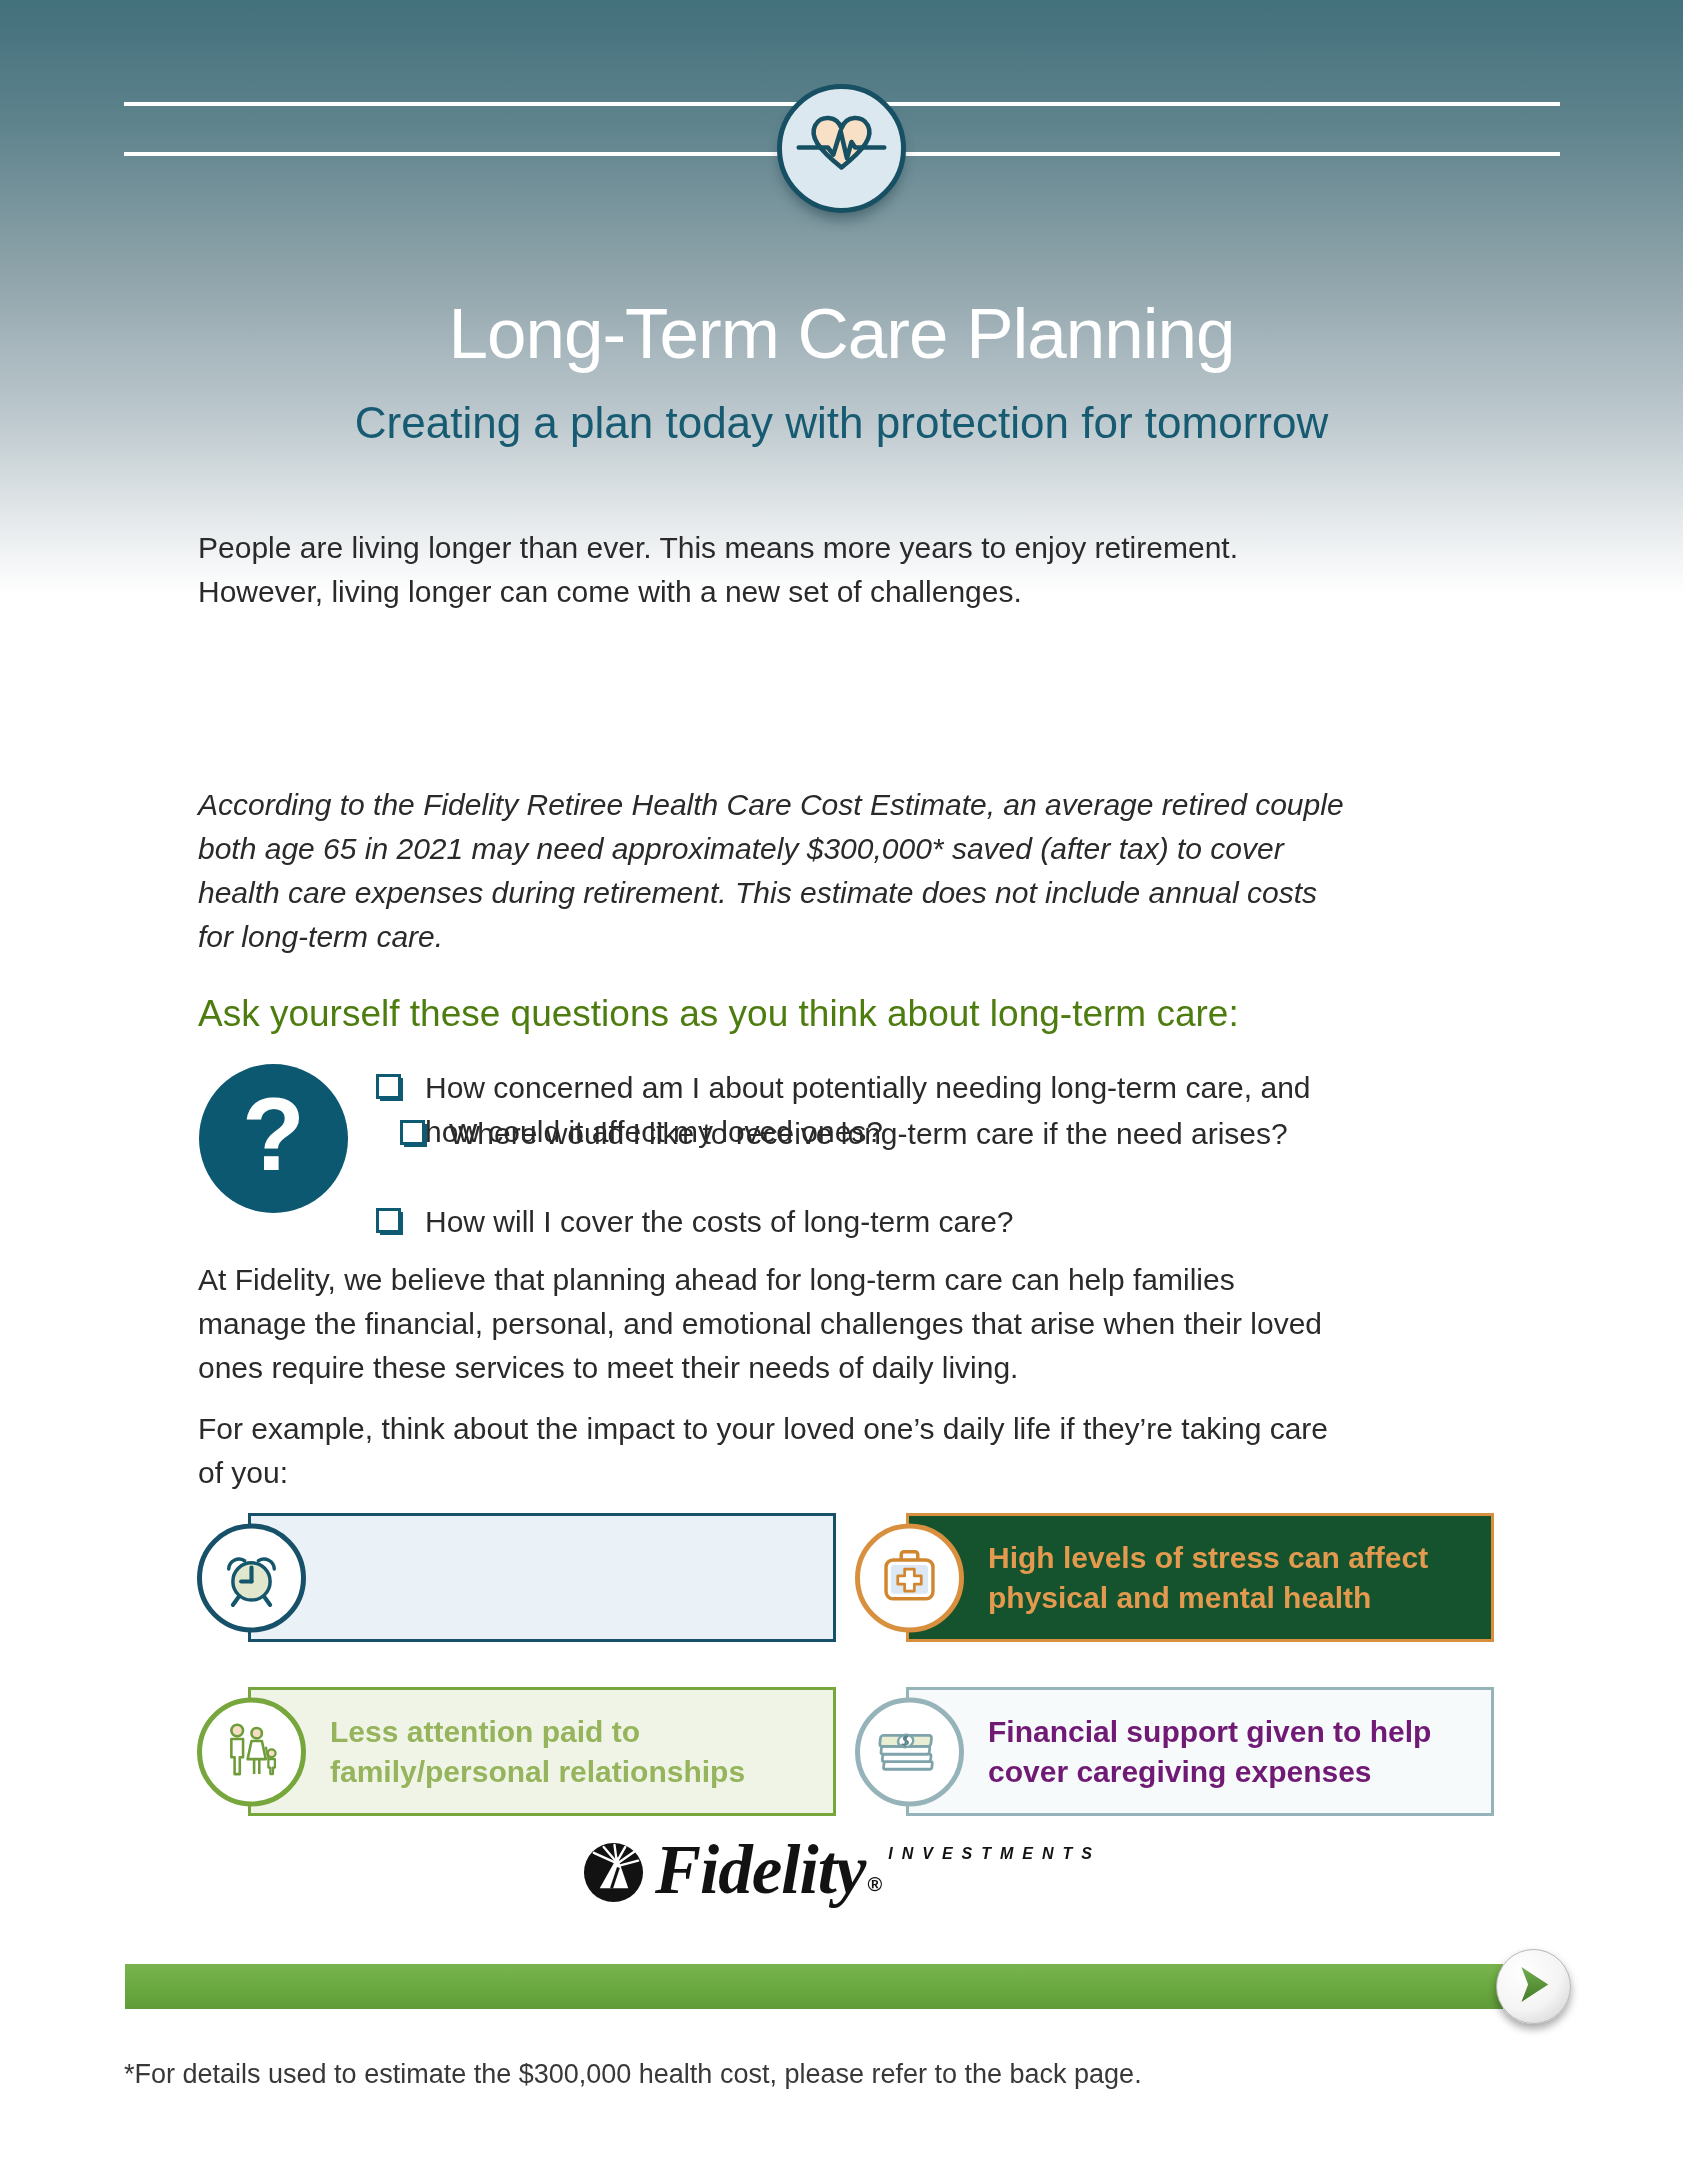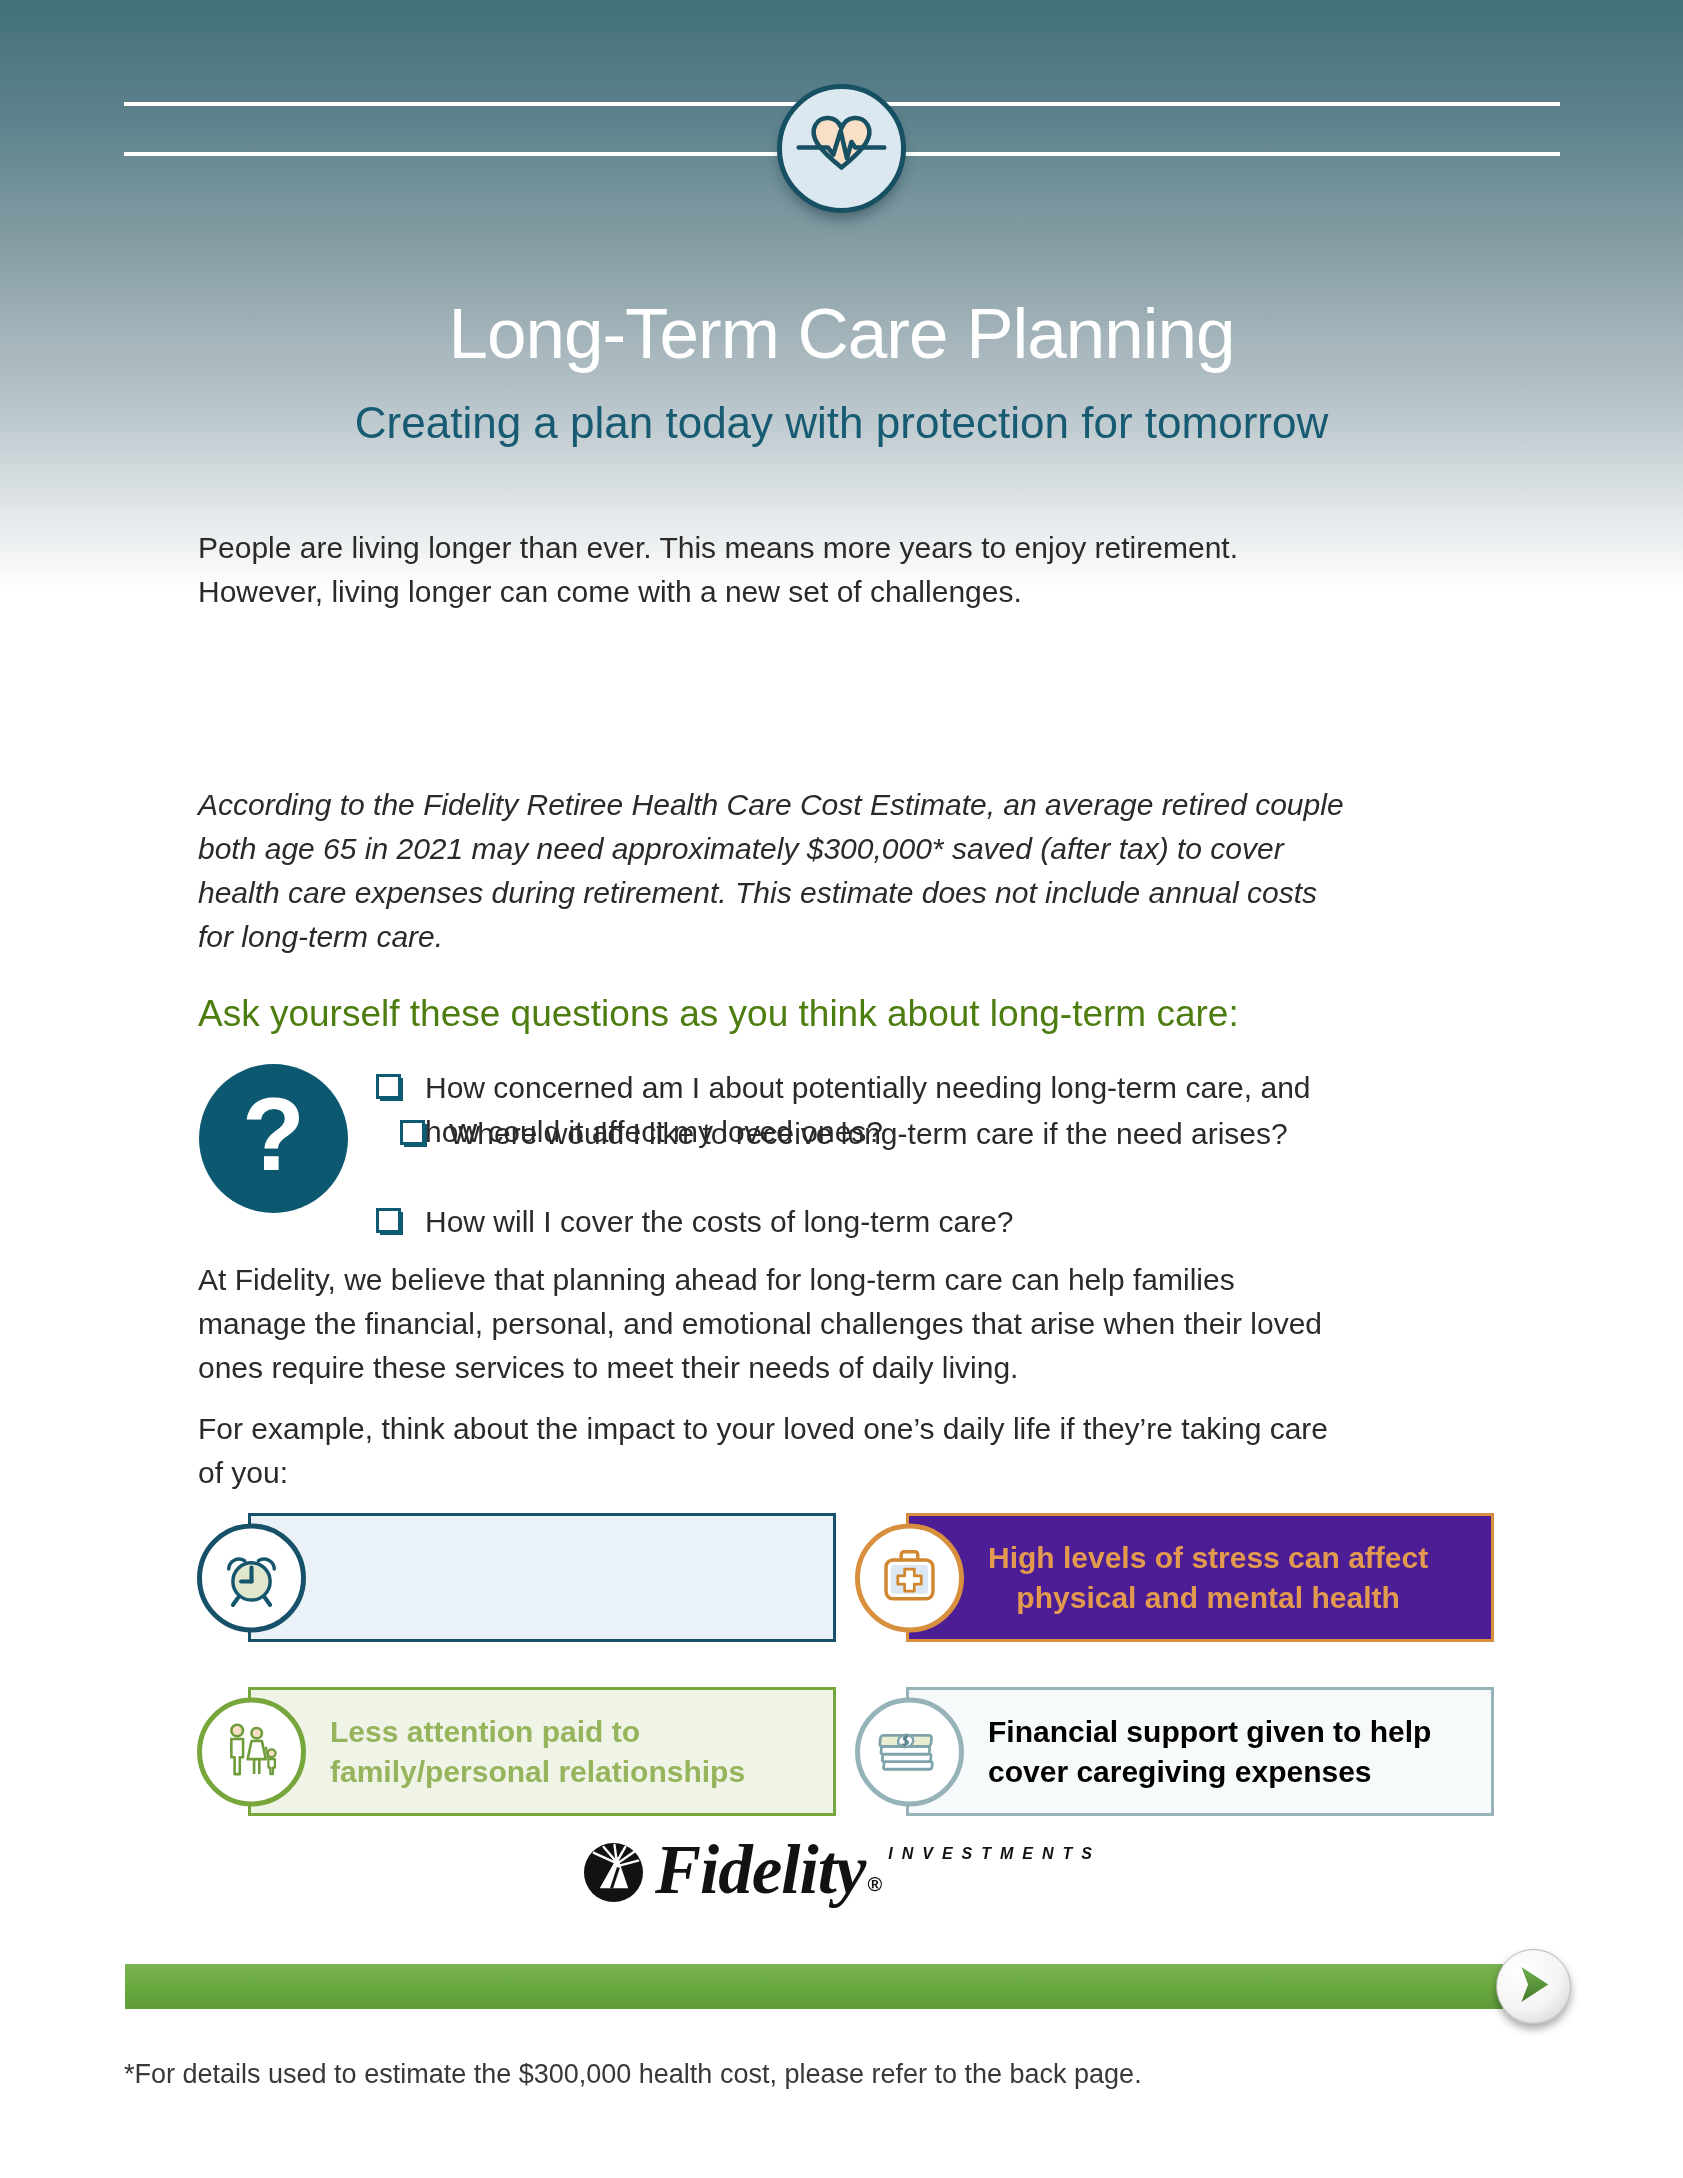--- a/index.html
+++ b/index.html
@@ -68,28 +68,28 @@
   }
   .impact-box .label { font-size:30px; font-weight:700; line-height:40px; white-space:pre-line; }
   .icon-circle {
     position:absolute; left:-54px; top:50%; transform:translateY(-50%);
     width:109px; height:109px; border-radius:50%; background:#ffffff;
     display:flex; align-items:center; justify-content:center;
   }
   .box-work      { left:248px; top:1513px; background:#eaf1f7; border:3px solid #175169; }
   .box-work .label { color:#46798e; }
   .box-work .icon-circle { border:5px solid #175169; }
-  .box-stress    { left:906px; top:1513px; background:#4c1d95; border:3px solid #d88f3e;text-align:center; }
+  .box-stress    { left:906px; top:1513px; background:#14532d; border:3px solid #d88f3e; }
   .box-stress .label { color:#e39a4e; }
   .box-stress .icon-circle { border:5px solid #d88f3e; }
   .box-family    { left:248px; top:1687px; background:#f0f4e6; border:3px solid #77a63d; }
   .box-family .label { color:#95b45c; }
   .box-family .icon-circle { border:5px solid #77a63d; }
   .box-financial { left:906px; top:1687px; background:#f7fafb; border:3px solid #95b3b9; }
-  .box-financial .label { color:#000000; }
+  .box-financial .label { color:#701a75; }
   .box-financial .icon-circle { border:5px solid #95b3b9; }
   
   .logo { position:absolute; left:0; top:1839px; width:1683px; display:flex; justify-content:center; }
   .logo-inner { display:flex; align-items:flex-start; }
   .logo-mark { margin-right:10px; margin-top:2px; }
   .logo-textcol { display:flex; flex-direction:row; }
   .logo-brandrow { display:flex; align-items:flex-start; }
   .logo-brand {
     font-family:"Liberation Serif", serif; font-style:italic; font-weight:700;
     font-size:69px; line-height:63px; color:#121212; letter-spacing:-1px;

